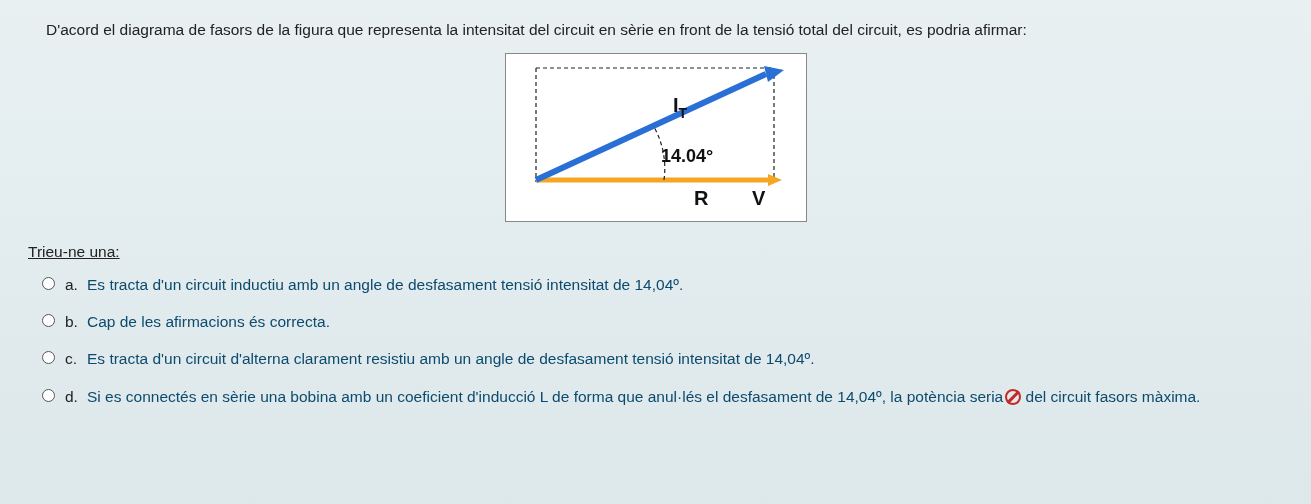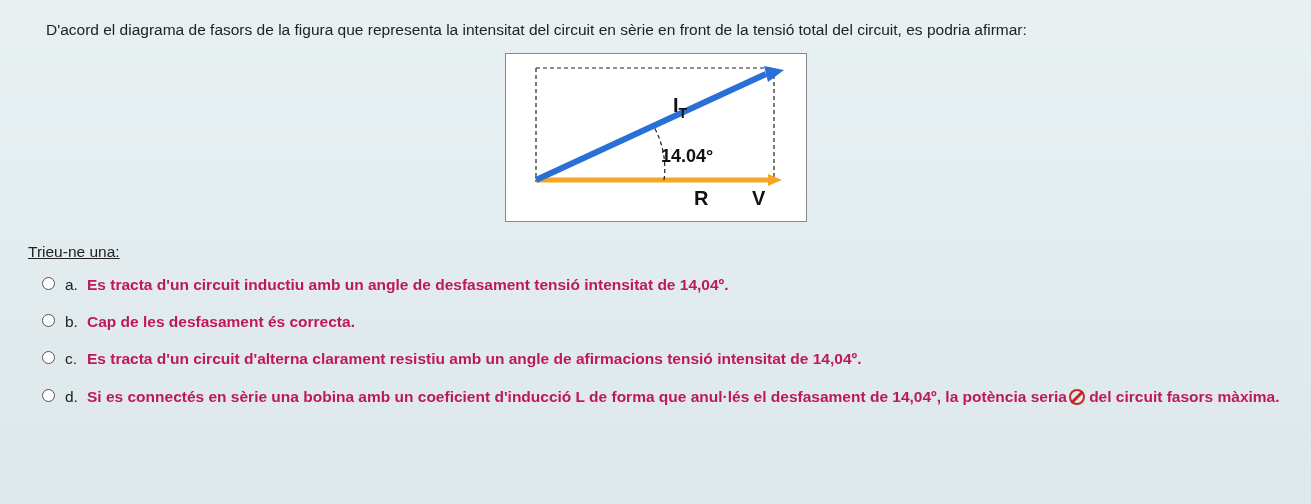--- a/index.html
+++ b/index.html
@@ -52,23 +52,22 @@
       flex-shrink: 0;
       margin-top: 4px;
       margin-right: 10px;
       background: #fff;
     }
     .option-letter {
       min-width: 22px;
       color: #222;
     }
     .option-text {
-      color: #be185d;
+      color: #0c4a6e;
       flex: 1;
-      font-weight: bold;
     }
     .prohibit-icon {
       display: inline-block;
       width: 16px;
       height: 16px;
       border: 2.5px solid #c62828;
       border-radius: 50%;
       position: relative;
       vertical-align: middle;
       margin-left: 2px;
@@ -122,27 +121,27 @@
 
 <div class="option-row">
   <span class="radio"></span>
   <span class="option-letter">a.</span>
   <span class="option-text">Es tracta d'un circuit inductiu amb un angle de desfasament tensió intensitat de 14,04º.</span>
 </div>
 
 <div class="option-row">
   <span class="radio"></span>
   <span class="option-letter">b.</span>
-  <span class="option-text">Cap de les desfasament és correcta.</span>
+  <span class="option-text">Cap de les afirmacions és correcta.</span>
 </div>
 
 <div class="option-row">
   <span class="radio"></span>
   <span class="option-letter">c.</span>
-  <span class="option-text">Es tracta d'un circuit d'alterna clarament resistiu amb un angle de afirmacions tensió intensitat de 14,04º.</span>
+  <span class="option-text">Es tracta d'un circuit d'alterna clarament resistiu amb un angle de desfasament tensió intensitat de 14,04º.</span>
 </div>
 
 <div class="option-row">
   <span class="radio"></span>
   <span class="option-letter">d.</span>
   <span class="option-text">
     <span class="option-d-text">Si es connectés en sèrie una bobina amb un coeficient d'inducció L de forma que anul·lés el desfasament de 14,04º, la potència </span><span class="option-d-text">seria</span><span class="prohibit-icon"></span><span class="option-d-text"> del circuit fasors màxima.</span>
   </span>
 </div>
 

